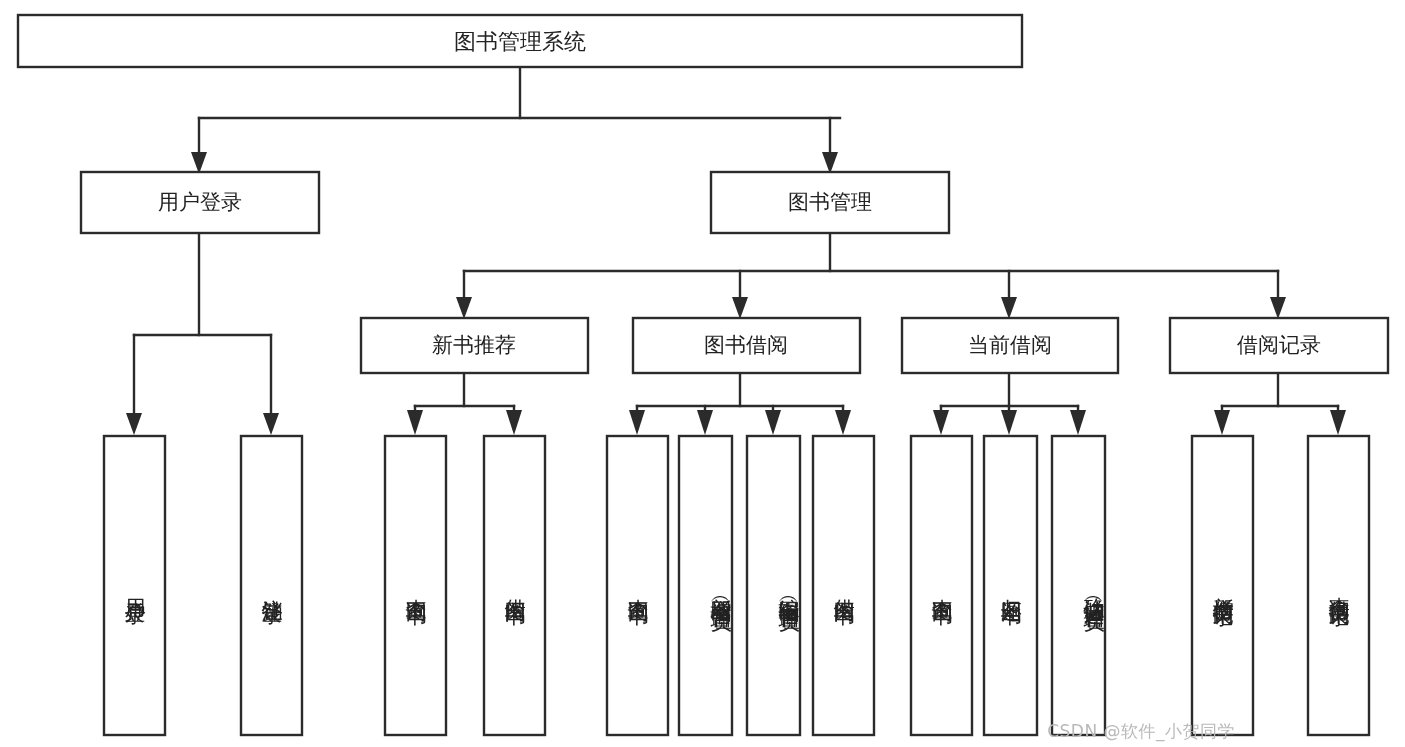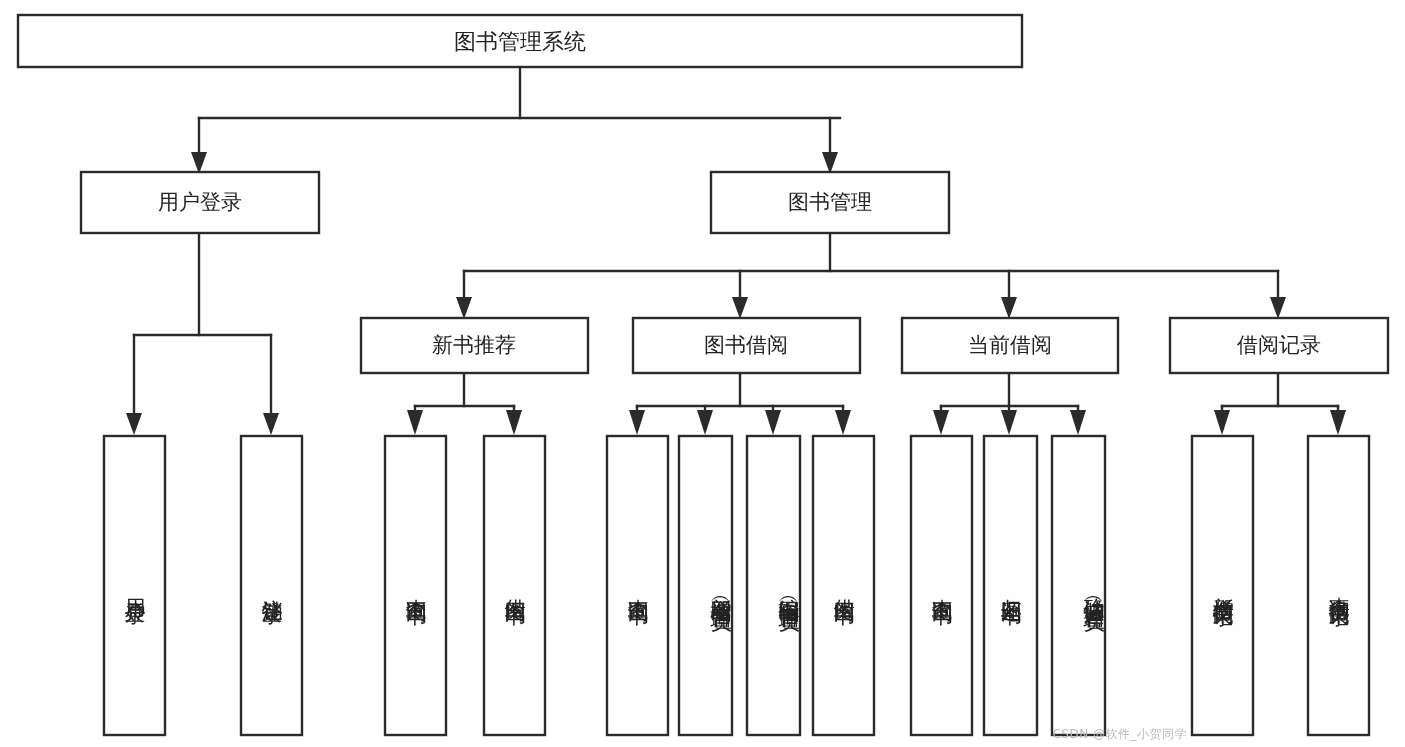--- a/index.html
+++ b/index.html
@@ -11,20 +11,21 @@
     width: 1405px;
     height: 747px;
     font-family: "DejaVu Sans", "Liberation Sans", sans-serif;
     overflow: hidden;
   }
   #diagram-root {
     position: relative;
     width: 1195px;
     height: 747px;
     background: #ffffff;
+    padding-left: 48px;
   }
   svg.diagram-svg {
     position: absolute;
     left: 0;
     top: 0;
     width: 1405px;
     height: 747px;
     display: block;
   }
   .node-box {
@@ -72,21 +73,21 @@
     pointer-events: none;
   }
   .vlabel.center {
     align-items: center;
   }
   .watermark {
     position: absolute;
     right: 8px;
     bottom: 4px;
     font-family: "DejaVu Sans", "Liberation Sans", sans-serif;
-    font-size: 12px;
+    font-size: 17px;
     color: #b9b9b9;
     white-space: nowrap;
     letter-spacing: 0.5px;
   }
 </style>
 </head>
 <body>
 
 <div id="diagram-root">
 

